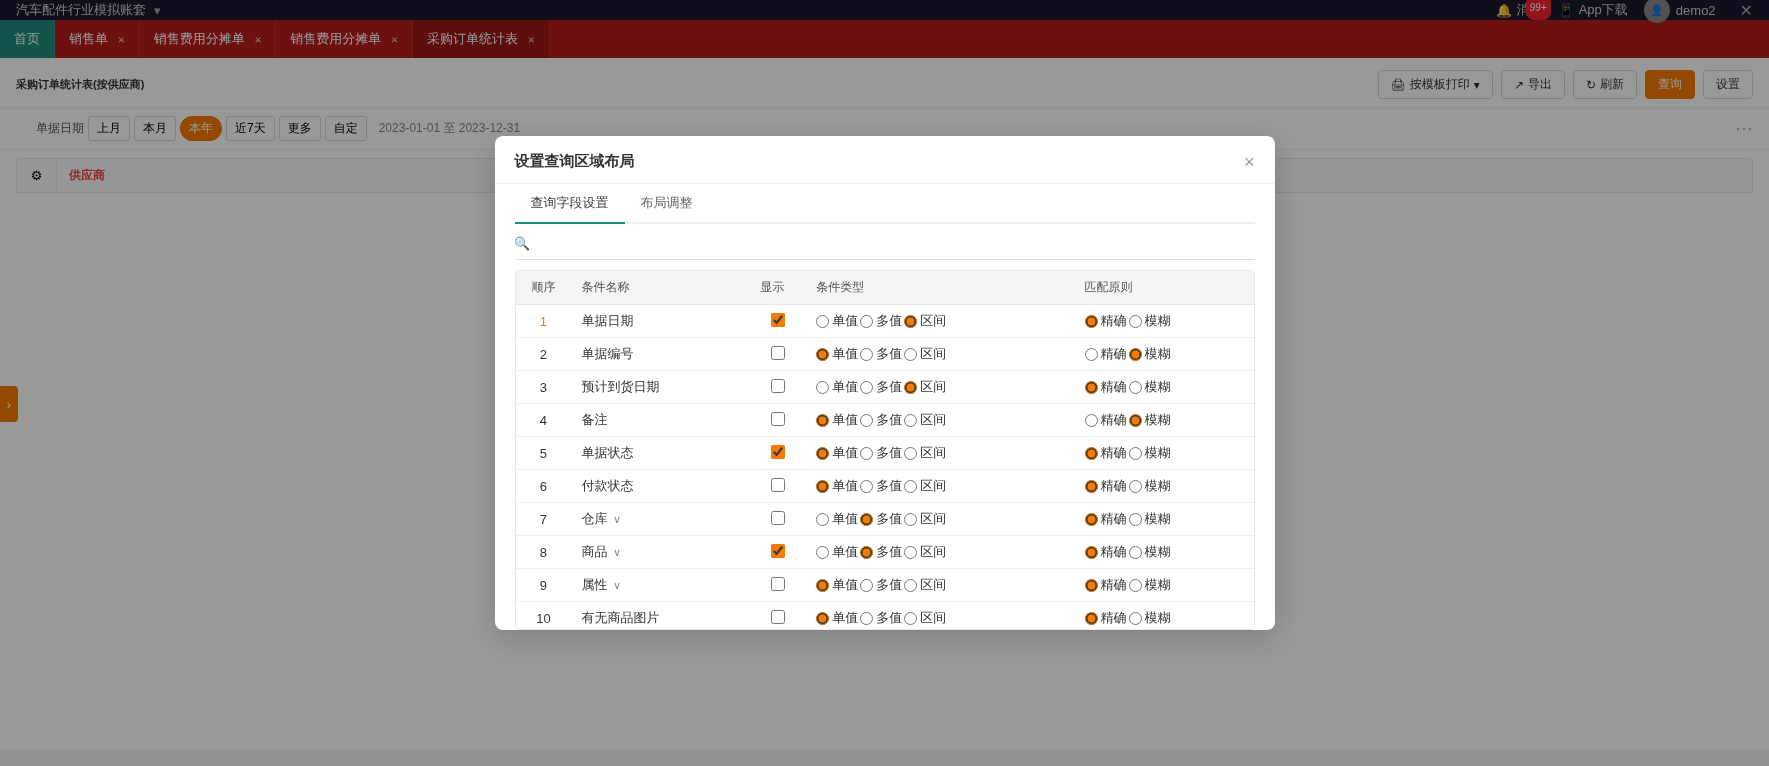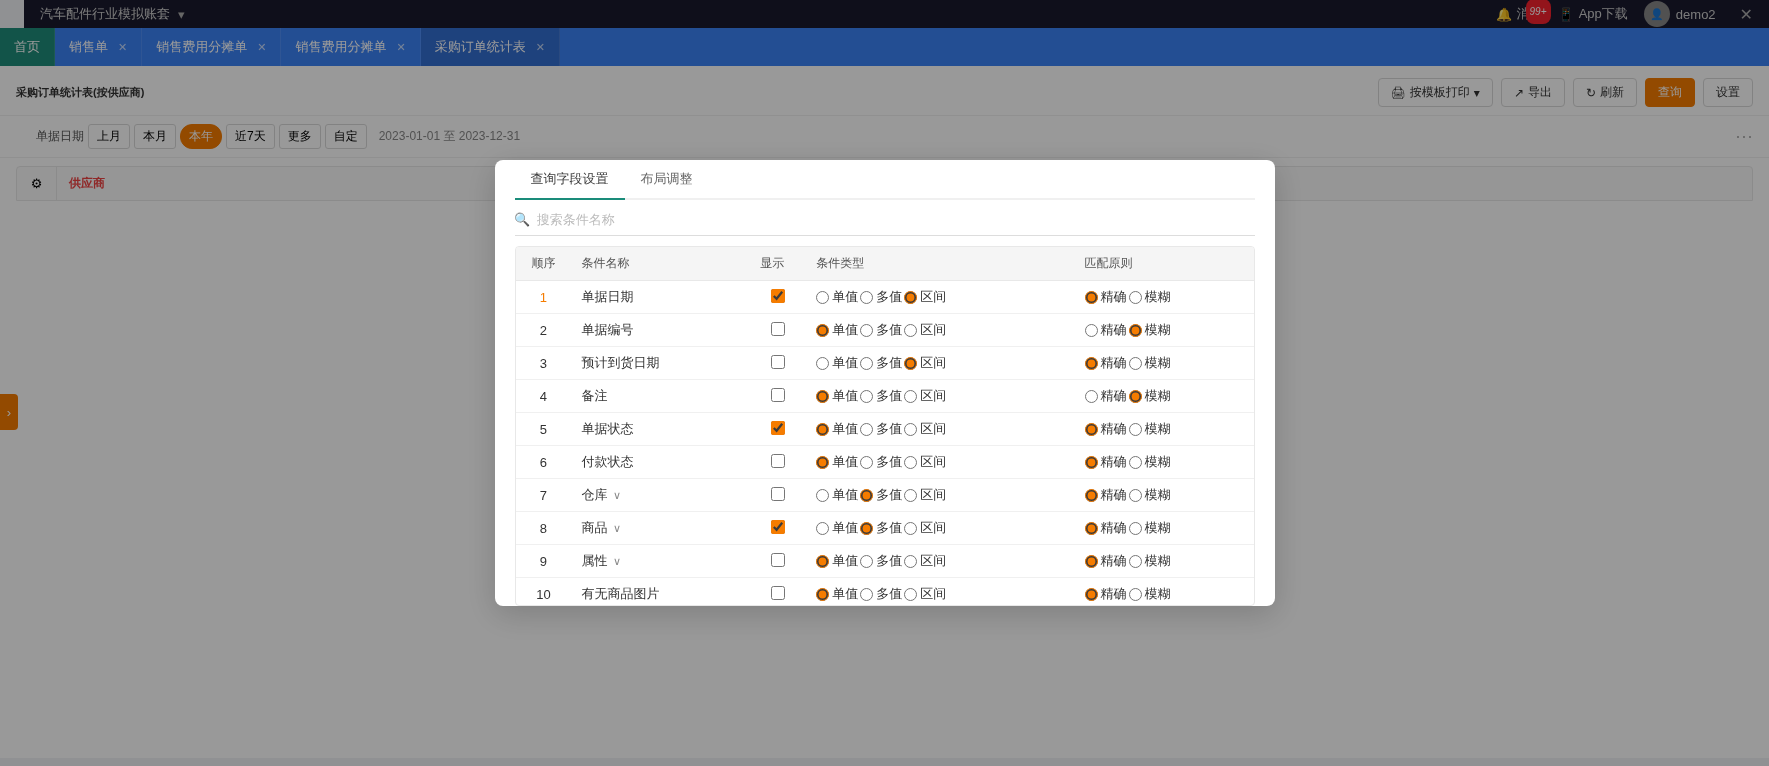--- a/index.html
+++ b/index.html
@@ -1,45 +1,45 @@
 <!DOCTYPE html>
 <html><head>
   <meta charset="utf-8">
   <style>
     * { box-sizing: border-box; margin: 0; padding: 0; }
     body { font-family: 'Microsoft YaHei', Arial, sans-serif; font-size: 13px; background: #f0f2f5; overflow: hidden; }
 
     
     .top-bar {
       background: #1a1a2e;
-      height: 28px;
+      height: 20px;
       display: flex;
       align-items: center;
       justify-content: space-between;
       padding: 0 16px;
       color: #ccc;
       font-size: 13px;
-      margin-left: 24px;
     }
     .top-bar-left { display: flex; align-items: center; gap: 8px; }
     .top-bar-title { color: #ccc; font-size: 13px; }
     .top-bar-right { display: flex; align-items: center; gap: 16px; }
     .notification-btn { display: flex; align-items: center; gap: 4px; cursor: pointer; color: #ccc; position: relative; }
     .badge { background: #f5222d; color: #fff; border-radius: 8px; padding: 7px 4px; font-size: 10px; position: absolute; top: -6px; right: -8px; font-style: italic; }
     .app-download { display: flex; align-items: center; gap: 4px; cursor: pointer; color: #ccc; }
     .user-info { display: flex; align-items: center; gap: 6px; cursor: pointer; color: #ccc; }
     .avatar { width: 26px; height: 26px; border-radius: 50%; background: #888; display: flex; align-items: center; justify-content: center; font-size: 11px; color: #fff; }
 
     
     .tab-bar {
-      background: #3b82f6;
+      background: #b91c1c;
       height: 38px;
       display: flex;
       align-items: center;
       padding: 0 0 0 0;
+      font-family: Liberation Mono, monospace;
     }
     .tab-item {
       height: 38px;
       display: flex;
       align-items: center;
       padding: 0 14px;
       cursor: pointer;
       color: #fff;
       font-size: 13px;
       gap: 6px;
@@ -325,35 +325,38 @@
       <div class="settings-icon-cell">⚙</div>
       <div class="th">供应商</div>
       <div class="th">供应商</div>
     </div>
   </div>
 </div>
 
 <div class="overlay">
   <div class="dialog">
 
+    <div class="dialog-header">
+      <span class="dialog-title">设置查询区域布局</span>
+      <span class="dialog-close">×</span>
+    </div>
 
     <div class="dialog-body">
 
       <div class="dialog-tabs">
         <div class="dialog-tab active">
           <span>查询字段设置</span>
         </div>
         <div class="dialog-tab">
           <span>布局调整</span>
         </div>
       </div>
 
       <div class="search-bar">
         <span style="color:#aaa;">🔍</span>
-        <input class="search-input" type="text" placeholder="搜索条件名称" style="">
       </div>
 
       <div class="table-scroll-wrapper">
         <table class="dialog-table">
           <thead>
             <tr>
               <th style="width:50px; text-align:center;">顺序</th>
               <th style="width:160px;">条件名称</th>
               <th style="width:50px;">显示</th>
               <th style="width:240px;">条件类型</th>

